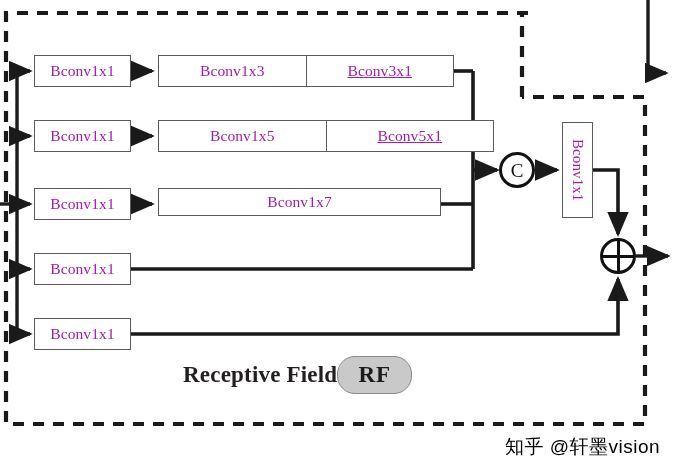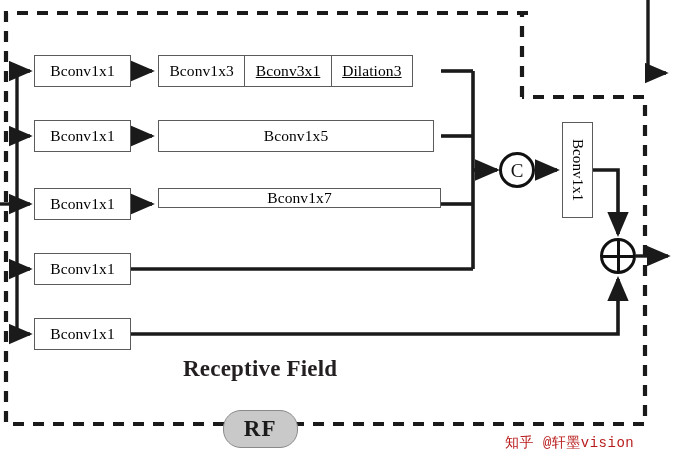--- a/index.html
+++ b/index.html
@@ -36,21 +36,21 @@
     display: flex;
     align-items: stretch;
     z-index: 3;
   }
   .cell {
     flex: 1 1 auto;
     display: flex;
     align-items: center;
     justify-content: center;
     font-size: 15.5px;
-    color: #000000;
+    color: #a21caf;
     letter-spacing: 0.1px;
     white-space: nowrap;
     padding: 0 7px;
   }
   .cell + .cell {
     border-left: 1.5px solid #5b5b5b;
     text-decoration: underline;
   }
 
   
@@ -83,23 +83,22 @@
     background: #111111;
   }
   .plus-h { left: 0; right: 0; top: 50%; height: 3px; margin-top: -1.5px; }
   .plus-v { top: 0; bottom: 0; left: 50%; width: 3px; margin-left: -1.5px; }
 
   
   .caption {
     position: absolute;
     display: flex;
     align-items: center;
-    gap: 28px;
+    gap: 0;
     z-index: 3;
-    flex-direction: column;
   }
   .caption-text {
     font-size: 23px;
     font-weight: bold;
     color: #231f20;
     letter-spacing: 0.2px;
     white-space: nowrap;
   }
   .rf-badge {
     border: 1.5px solid #8a8a8a;
@@ -109,23 +108,23 @@
     font-size: 23px;
     font-weight: bold;
     color: #1b1b1b;
     letter-spacing: 1px;
     line-height: 1;
   }
 
   
   .watermark {
     position: absolute;
-    font-family: Liberation Mono, monospace;
-    font-size: 14px;
-    color: #b91c1c;
+    font-family: Liberation Sans, sans-serif;
+    font-size: 19px;
+    color: #000000;
     white-space: nowrap;
     z-index: 2;
     letter-spacing: 0.5px;
   }
 </style>
 </head>
 <body>
 
 <div id="canvas">
 
@@ -192,37 +191,37 @@
     </g>
 
     <g stroke="#1a1a1a" stroke-width="3.4" fill="none" stroke-linecap="butt">
       <path d="M 648,0 L 648,73 L 666,73" marker-end="url(#arrow)"></path>
     </g>
   </svg>
 
   <div class="node" style="left:34px; top:55px; width:97px; height:32px;">
     <div class="cell">Bconv1x1</div>
   </div>
-  <div class="node" style="left:158px; top:55px; width:255px; height:32px;">
+  <div class="node" style="left:158px; top:55px; width:296px; height:32px;">
     <div class="cell">Bconv1x3</div>
     <div class="cell">Bconv3x1</div>
-    <div class="cell">Dilation3</div>
   </div>
 
   <div class="node" style="left:34px; top:120px; width:97px; height:32px;">
     <div class="cell">Bconv1x1</div>
   </div>
-  <div class="node" style="left:158px; top:120px; width:276px; height:32px;justify-content:flex-end;">
+  <div class="node" style="left:158px; top:120px; width:336px; height:32px;justify-content:flex-end;">
     <div class="cell">Bconv1x5</div>
+    <div class="cell">Bconv5x1</div>
   </div>
 
   <div class="node" style="left:34px; top:188px; width:97px; height:32px;">
     <div class="cell">Bconv1x1</div>
   </div>
-  <div class="node" style="left:158px; top:188px; width:283px; height:20px;">
+  <div class="node" style="left:158px; top:188px; width:283px; height:28px;">
     <div class="cell">Bconv1x7</div>
   </div>
 
   <div class="node" style="left:34px; top:253px; width:97px; height:32px;">
     <div class="cell">Bconv1x1</div>
   </div>
 
   <div class="node" style="left:34px; top:318px; width:97px; height:32px;">
     <div class="cell">Bconv1x1</div>
   </div>

